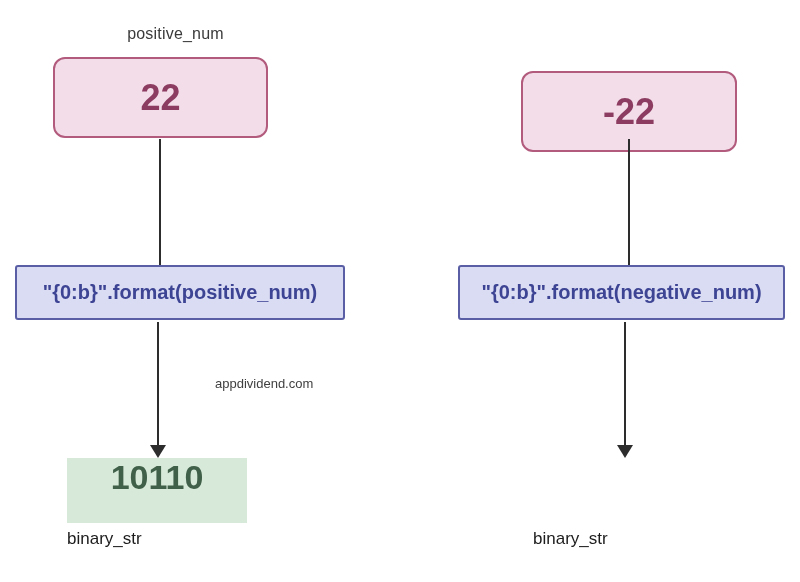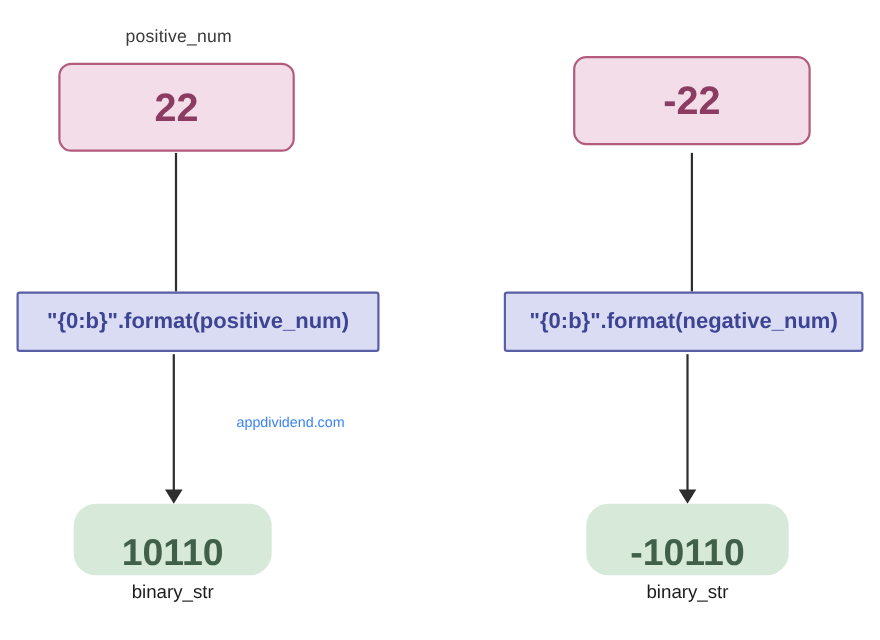--- a/index.html
+++ b/index.html
@@ -49,58 +49,57 @@
     font-size: 20px;
     font-weight: 600;
     color: #3d4493;
     white-space: nowrap;
   }
 
   .result-box {
     box-sizing: border-box;
     background: #d7ead9;
     display: flex;
-    align-items: flex-end;
+    align-items: flex-start;
     justify-content: center;
     font-size: 34px;
     font-weight: 600;
     color: #40604a;
-    border-radius: 20px;
   }
 
   .result-label {
     font-size: 17px;
     color: #1c1c1c;
-    text-align: center;
+    text-align: left;
   }
 
   .vline {
     width: 2px;
     background: #2d2d2d;
   }
 
   .arrowhead {
     width: 0;
     height: 0;
     border-left: 8px solid transparent;
     border-right: 8px solid transparent;
     border-top: 13px solid #2d2d2d;
   }
 
   .watermark {
     font-size: 13px;
-    color: #3b82f6;
+    color: #404040;
   }
 </style>
 </head>
 <body>
 
 <div class="canvas">
 
-  <div class="abs var-label" style="left:55px; top:25px; width:215px;">positive_num</div>
+  <div class="abs var-label" style="left:68px; top:25px; width:215px;">positive_num</div>
 
   <div class="abs value-box" style="left:53px; top:57px; width:215px; height:81px;">
     <span>22</span>
   </div>
 
   <div class="abs vline" style="left:159px; top:139px; height:126px;"></div>
 
   <div class="abs code-box" style="left:15px; top:265px; width:330px; height:55px;">
     <span>"{0:b}".format(positive_num)</span>
   </div>
@@ -108,34 +107,31 @@
   <div class="abs vline" style="left:157px; top:322px; height:124px;"></div>
   <div class="abs arrowhead" style="left:150px; top:445px;"></div>
 
   <div class="abs result-box" style="left:67px; top:458px; width:180px; height:65px;">
     <span>10110</span>
   </div>
 
   <div class="abs result-label" style="left:67px; top:529px; width:180px;">binary_str</div>
 
 
-  <div class="abs value-box" style="left:521px; top:51px; width:216px; height:81px;">
+  <div class="abs value-box" style="left:521px; top:71px; width:216px; height:81px;">
     <span>-22</span>
   </div>
 
   <div class="abs vline" style="left:628px; top:139px; height:126px;"></div>
 
   <div class="abs code-box" style="left:458px; top:265px; width:327px; height:55px;">
     <span>"{0:b}".format(negative_num)</span>
   </div>
 
   <div class="abs vline" style="left:624px; top:322px; height:124px;"></div>
   <div class="abs arrowhead" style="left:617px; top:445px;"></div>
 
-  <div class="abs result-box" style="left:533px; top:458px; width:184px; height:65px;">
-    <span>-10110</span>
-  </div>
 
   <div class="abs result-label" style="left:533px; top:529px; width:184px;">binary_str</div>
 
   <div class="abs watermark" style="left:215px; top:376px;">appdividend.com</div>
 
 </div>
 
 </body></html>

